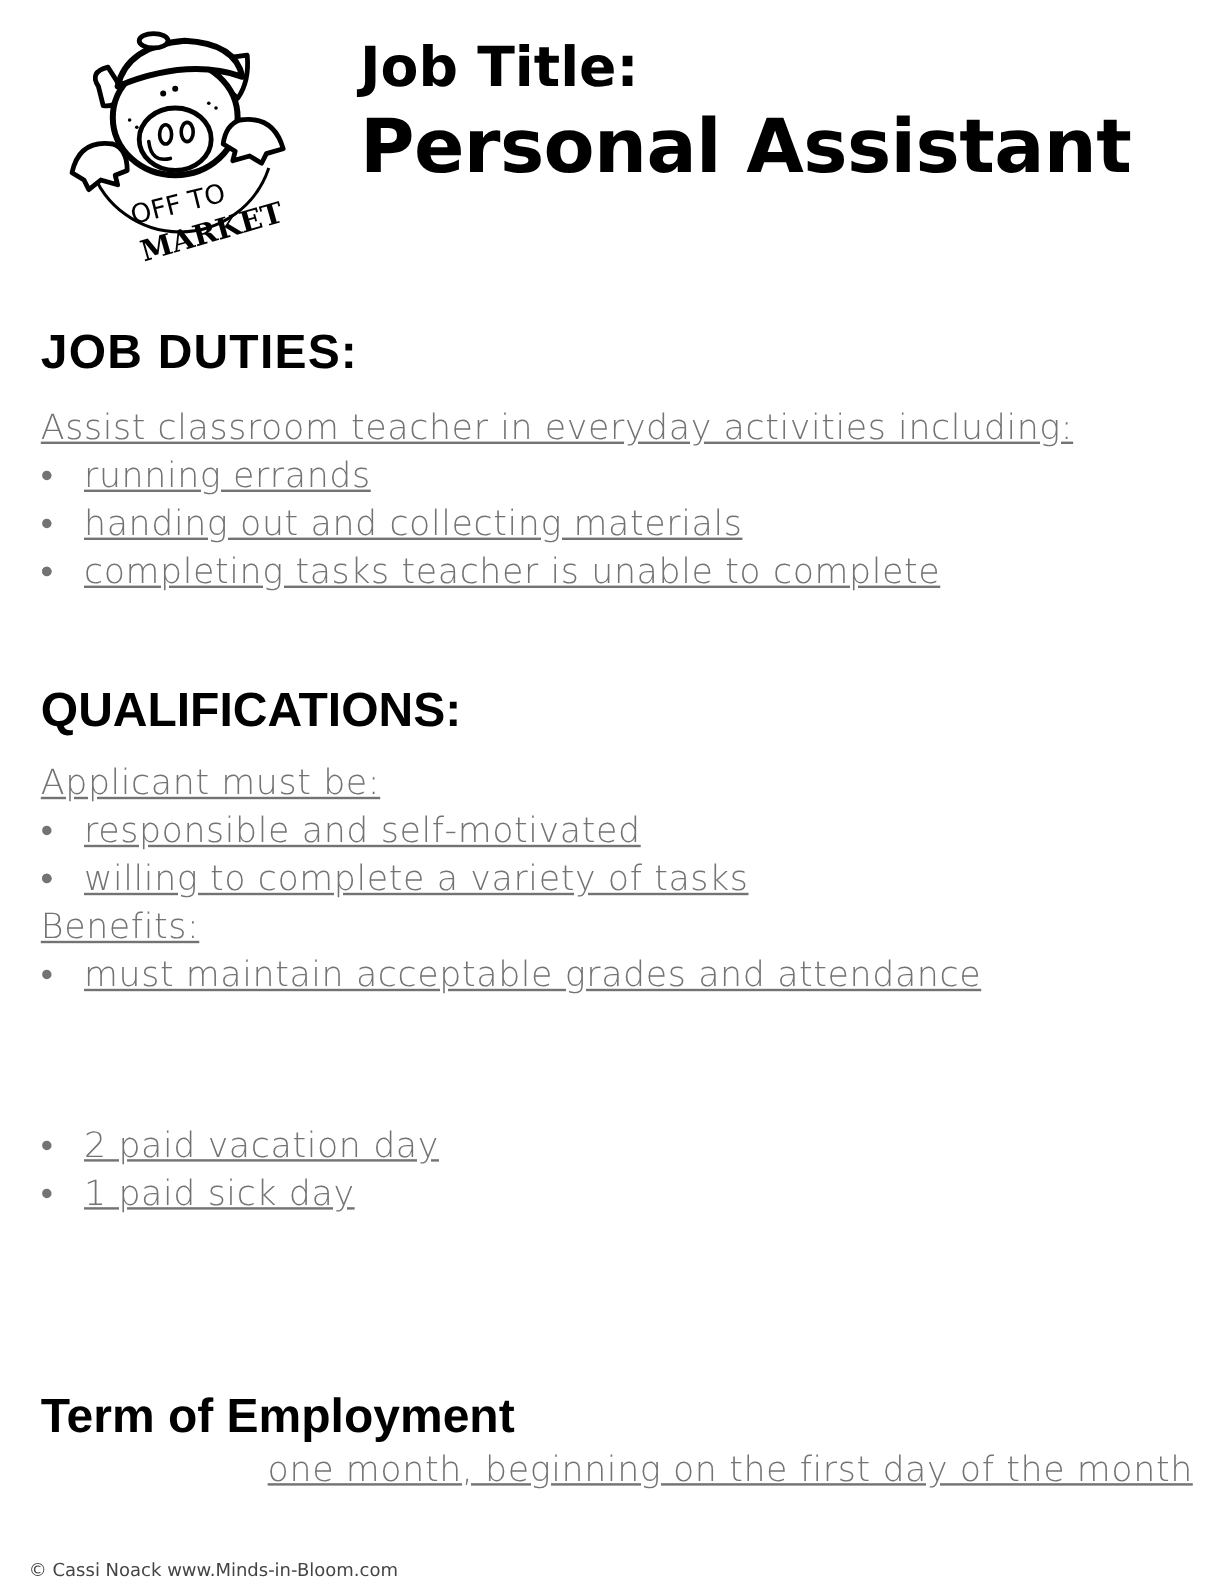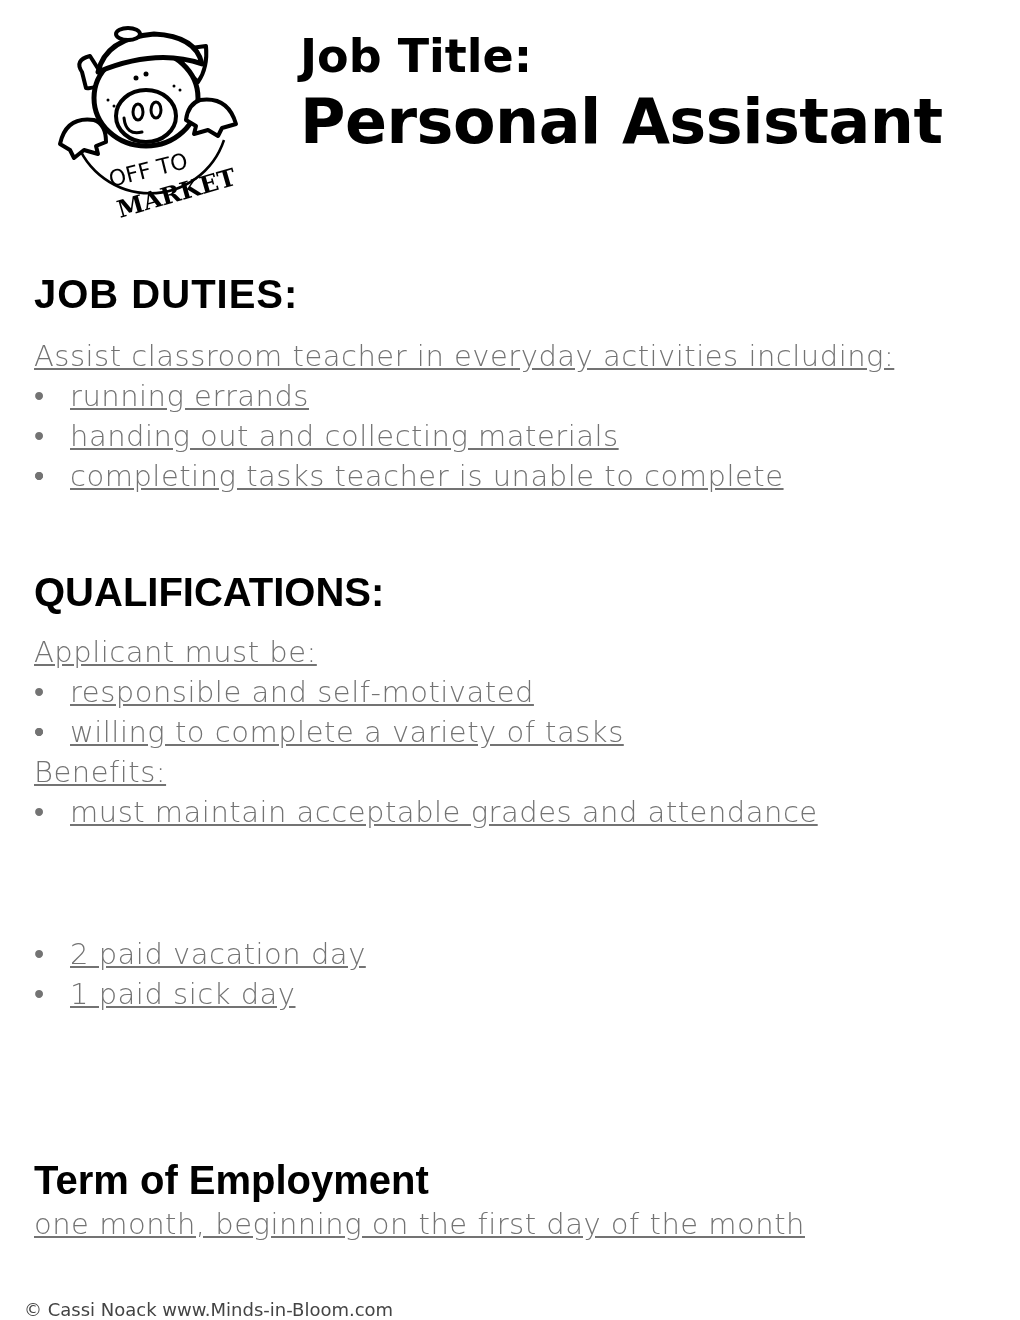--- a/index.html
+++ b/index.html
@@ -19,23 +19,23 @@
     .bullet { position: relative; padding-left: 36px; }
     .bullet .dot { position: absolute; left: 0; top: 0; width: 20px; text-align: left; }
 
     #sec-duties { top: 270px; }
     #sec-duties .body { margin-top: 18px; }
     #sec-qual { top: 568px; }
     #sec-qual .body { margin-top: 16px; }
     #sec-salary { top: 926px; }
     #sec-salary .body { margin-top: 8px; }
     #sec-term { top: 1156px; }
-    #sec-term .body { margin-top: 0px; }
+    #sec-term .body { margin-top: 0px; text-align: right; }
 
-    .footer { position: absolute; left: 24px; top: 1299px; font-family: "DejaVu Sans", sans-serif; font-size: 18px; color: #444; }
+    .footer { position: absolute; left: 24px; top: 1299px; font-family: "DejaVu Sans", sans-serif; font-size: 15px; color: #444; }
   </style>
 </head>
 <body>
 
 <div class="logo">
   <svg width="200" height="200" viewBox="0 0 200 200">
 
     <path d="M30 120 A78 78 0 0 0 178 120" fill="none" stroke="#000" stroke-width="2.5"></path>
 
     <path d="M36 52 Q28 40 44 36 L58 58 Q50 70 40 68 Z" fill="#fff" stroke="#000" stroke-width="4" stroke-linejoin="round"></path>

